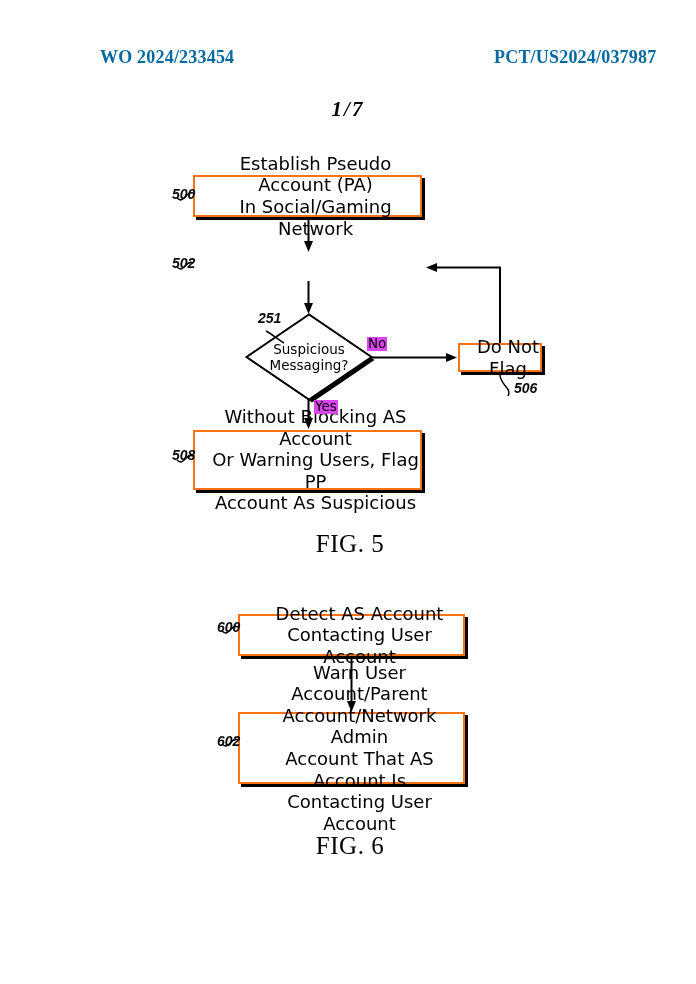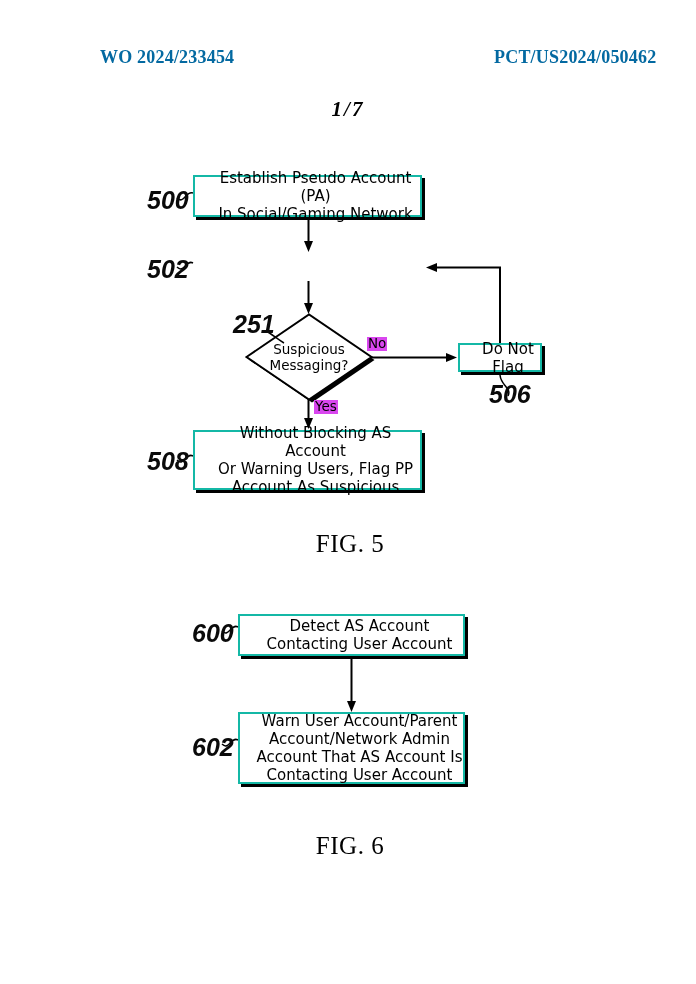--- a/index.html
+++ b/index.html
@@ -33,46 +33,46 @@
     font-family:"Liberation Serif",serif;
     font-size:25px;letter-spacing:.5px;
   }
   #fig5-caption{left:270px;top:530px;}
   #fig6-caption{left:270px;top:832px;}
 
   svg.wires{position:absolute;left:0;top:0;}
 
   .fc-box{
     position:absolute;box-sizing:border-box;
-    background:#fff;border:2px solid #14b8a6;
+    background:#fff;border:2px solid #f97316;
     box-shadow:3px 3px 0 #000;
     display:flex;align-items:center;justify-content:center;
     text-align:center;
-    font-size:15px;line-height:1.2;
+    font-size:18px;line-height:1.2;
     white-space:pre-line;
     padding-left:16px;
   }
   #box-500{left:193px;top:175px;width:229px;height:42px;}
   #box-502{left:193px;top:252px;width:229px;height:29px;}
   #box-506{left:458px;top:343px;width:84px;height:29px;}
   #box-508{left:193px;top:430px;width:229px;height:60px;}
   #box-600{left:238px;top:614px;width:227px;height:42px;}
   #box-602{left:238px;top:712px;width:227px;height:72px;}
 
   .diamond-text{
     position:absolute;left:247px;top:314px;width:124px;height:86px;
     display:flex;align-items:center;justify-content:center;
     text-align:center;font-size:13.5px;line-height:1.2;
     white-space:pre-line;
   }
   .ref{
     position:absolute;
     font-family:"Liberation Sans",sans-serif;
     font-style:italic;font-weight:bold;
-    font-size:25px;color:#0a0a0a;
+    font-size:14px;color:#0a0a0a;margin-left:25px;
   }
   #ref-500{left:147px;top:186px;}
   #ref-502{left:147px;top:255px;}
   #ref-504{left:233px;top:310px;}
   #ref-506{left:489px;top:380px;}
   #ref-508{left:147px;top:447px;}
   #ref-600{left:192px;top:619px;}
   #ref-602{left:192px;top:733px;}
 
   .edge-label{
@@ -81,21 +81,21 @@
   }
   #label-no{left:367px;top:337px;}
   #label-yes{left:314px;top:400px;}
 </style>
 </head>
 <body>
 
 <div id="page">
 
   <div id="hdr-left" class="hdr">WO 2024/233454</div>
-  <div id="hdr-right" class="hdr">PCT/US2024/050462</div>
+  <div id="hdr-right" class="hdr">PCT/US2024/037987</div>
   <div id="sheet-index">1/7</div>
 
   <svg class="wires" width="696" height="984" viewBox="0 0 696 984">
 
     <g>
       <line x1="308.5" y1="217" x2="308.5" y2="243" stroke="#000" stroke-width="2"></line>
       <polygon points="308.5,252 304,241 313,241" fill="#000"></polygon>
     </g>
 
     <g>

